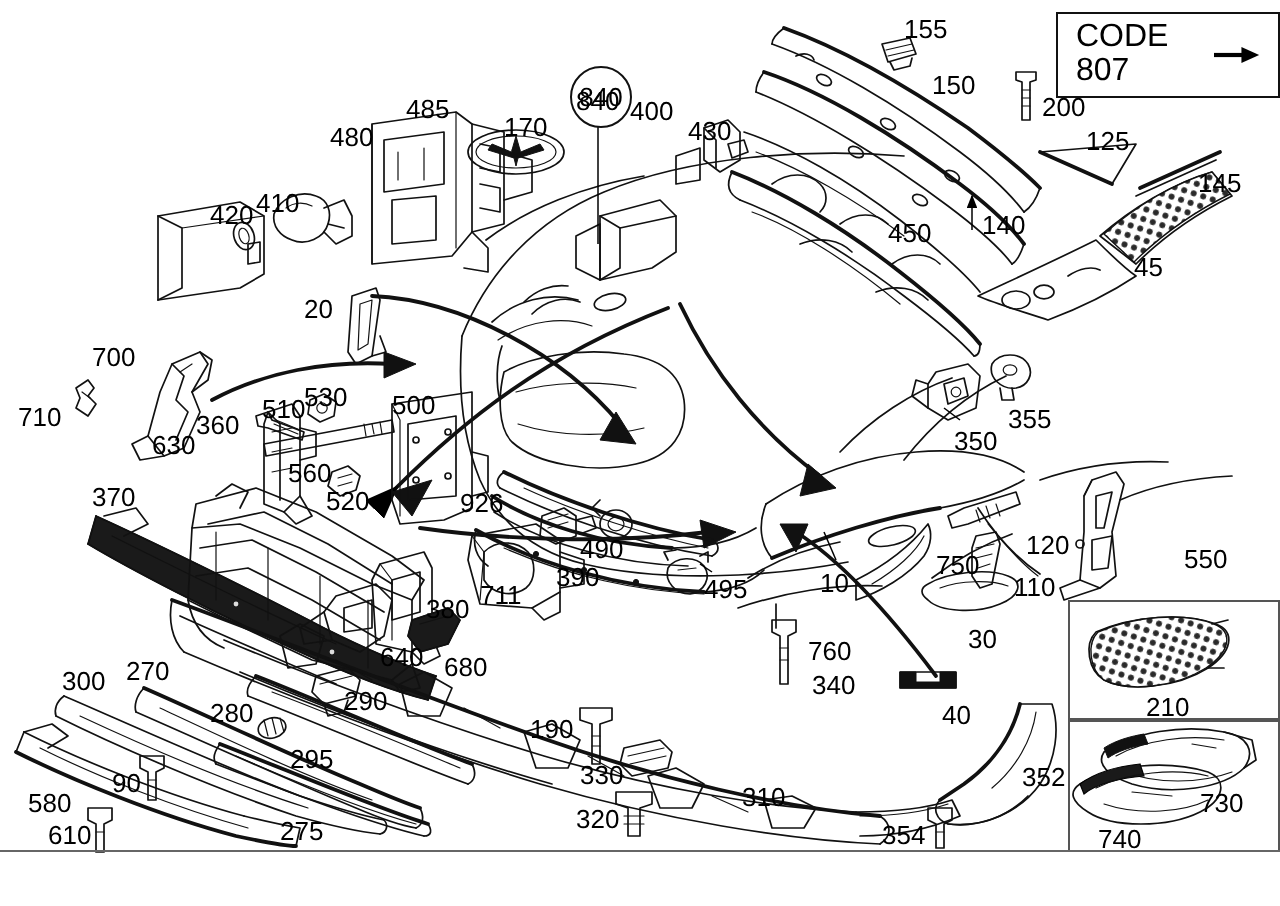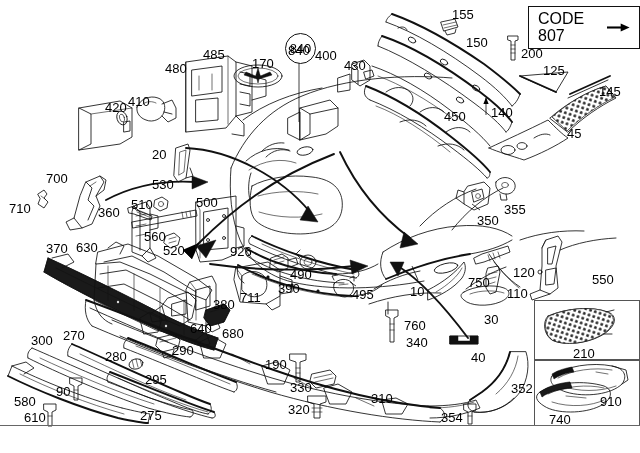--- a/index.html
+++ b/index.html
@@ -578,25 +578,25 @@
       <div class="lbl" style="left: 288px; top: 44px;">840</div>
       <div class="lbl" style="left: 315px; top: 49px;">400</div>
       <div class="lbl" style="left: 344px; top: 59px;">430</div>
       <div class="lbl" style="left: 128px; top: 95px;">410</div>
       <div class="lbl" style="left: 105px; top: 101px;">420</div>
       <div class="lbl" style="left: 152px; top: 148px;">20</div>
       <div class="lbl" style="left: 46px; top: 172px;">700</div>
       <div class="lbl" style="left: 9px; top: 202px;">710</div>
       <div class="lbl" style="left: 98px; top: 206px;">360</div>
       <div class="lbl" style="left: 131px; top: 198px;">510</div>
-      <div class="lbl" style="left: 152px; top: 178px;">530</div>
+      <div class="lbl" style="left: 152px; top: 192px;">530</div>
       <div class="lbl" style="left: 196px; top: 196px;">500</div>
       <div class="lbl" style="left: 144px; top: 230px;">560</div>
       <div class="lbl" style="left: 163px; top: 244px;">520</div>
-      <div class="lbl" style="left: 76px; top: 241px;">630</div>
+      <div class="lbl" style="left: 76px; top: 216px;">630</div>
       <div class="lbl" style="left: 46px; top: 242px;">370</div>
       <div class="lbl" style="left: 230px; top: 245px;">926</div>
       <div class="lbl" style="left: 290px; top: 268px;">490</div>
       <div class="lbl" style="left: 278px; top: 282px;">390</div>
       <div class="lbl" style="left: 213px; top: 298px;">380</div>
       <div class="lbl" style="left: 240px; top: 291px;">711</div>
       <div class="lbl" style="left: 190px; top: 322px;">640</div>
       <div class="lbl" style="left: 222px; top: 327px;">680</div>
       <div class="lbl" style="left: 352px; top: 288px;">495</div>
       <div class="lbl" style="left: 410px; top: 285px;">10</div>
@@ -619,17 +619,17 @@
       <div class="lbl" style="left: 31px; top: 334px;">300</div>
       <div class="lbl" style="left: 63px; top: 329px;">270</div>
       <div class="lbl" style="left: 105px; top: 350px;">280</div>
       <div class="lbl" style="left: 172px; top: 344px;">290</div>
       <div class="lbl" style="left: 145px; top: 373px;">295</div>
       <div class="lbl" style="left: 56px; top: 385px;">90</div>
       <div class="lbl" style="left: 14px; top: 395px;">580</div>
       <div class="lbl" style="left: 24px; top: 411px;">610</div>
       <div class="lbl" style="left: 140px; top: 409px;">275</div>
       <div class="lbl" style="left: 573px; top: 347px;">210</div>
-      <div class="lbl" style="left: 600px; top: 395px;">910</div>
+      <div class="lbl" style="left: 600px; top: 395px;">730</div>
       <div class="lbl" style="left: 549px; top: 413px;">740</div>
     </div>
 
 </div>
 
 </body></html>

